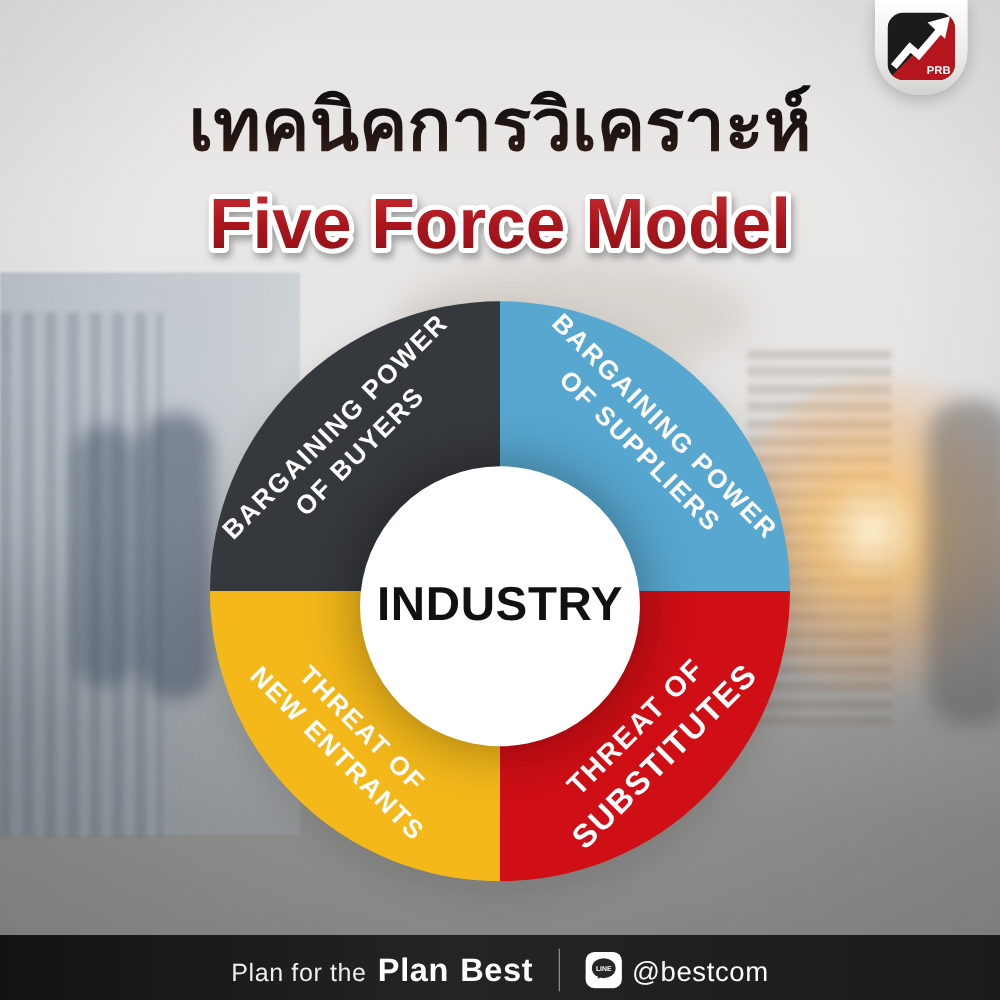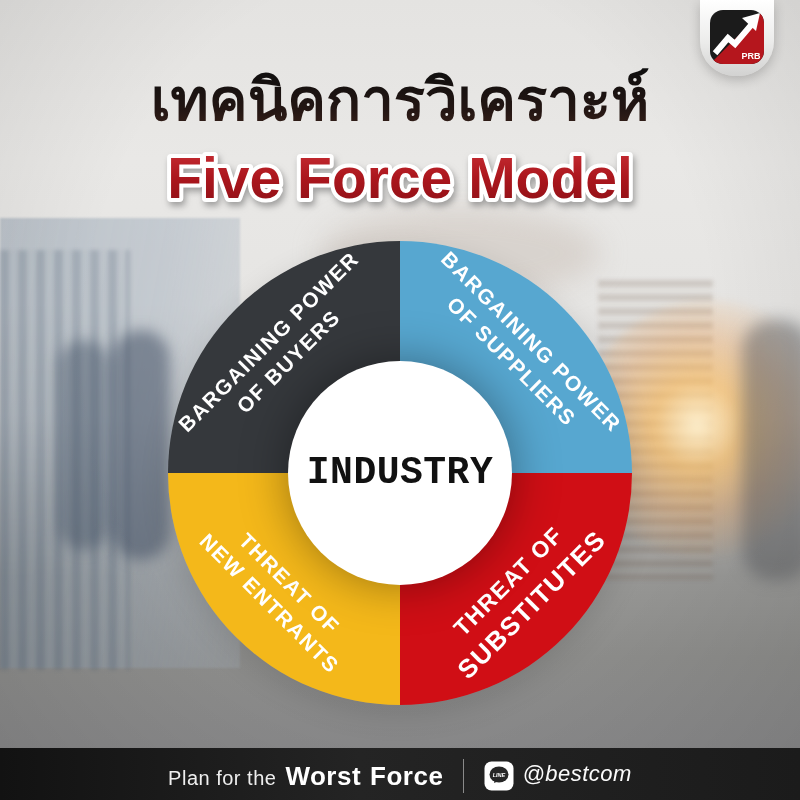--- a/index.html
+++ b/index.html
@@ -43,41 +43,41 @@
   .title-en{position:absolute;left:0;top:138px;width:800px;height:80px;
     filter:drop-shadow(2px 4px 3px rgba(100,100,100,.55));}
   
   .wheel{position:absolute;left:168px;top:241px;width:464px;height:464px;border-radius:50%;
     background:conic-gradient(
       var(--seg-suppliers,#57a7d0) 0deg 90deg,
       var(--seg-substitutes,#d00e15) 90deg 180deg,
       var(--seg-entrants,#f4b81a) 180deg 270deg,
       var(--seg-buyers,#35383c) 270deg 360deg);
     box-shadow:0 10px 30px rgba(0,0,0,.12);}
-  .wheel-center{position:absolute;left:120px;top:120px;width:224px;height:224px;border-radius:50%;
+  .wheel-center{position:absolute;left:120px;top:132px;width:224px;height:224px;border-radius:50%;
     background:#fff;box-shadow:0 0 48px rgba(0,0,0,.38);
-    display:flex;flex-direction:column;align-items:center;justify-content:center;font-family:Liberation Mono, monospace;}
+    display:flex;flex-direction:column;align-items:center;justify-content:center;}
   .center-line{font-size:38px;font-weight:bold;color:#111;letter-spacing:.5px;line-height:1.42;}
   .seg-label{position:absolute;width:260px;text-align:center;color:#fff;font-weight:bold;
     letter-spacing:1.5px;line-height:1.35;}
   .seg-label .l1,.seg-label .l2{display:block;}
   .seg-buyers-label{left:111px;top:111px;transform:translate(-50%,-50%) rotate(-45deg);font-size:21px;}
   .seg-suppliers-label{left:353px;top:111px;transform:translate(-50%,-50%) rotate(45deg);font-size:21px;}
   .seg-entrants-label{left:111px;top:353px;transform:translate(-50%,-50%) rotate(45deg);font-size:21px;}
   .seg-substitutes-label{left:353px;top:353px;transform:translate(-50%,-50%) rotate(-45deg);font-size:23px;}
   .seg-substitutes-label .l2{font-size:26px;}
   
   .footer{position:absolute;left:0;top:748px;width:800px;height:56px;
     background:linear-gradient(90deg,#121212 0%,#242424 45%,#1b1b1b 100%);
     display:flex;align-items:center;justify-content:center;gap:20px;color:#f4f4f4;}
   .tagline{display:flex;align-items:baseline;gap:9px;}
   .t-reg{font-size:20px;font-weight:300;letter-spacing:.5px;color:#eee;}
   .t-bold{font-size:26px;font-weight:bold;letter-spacing:.5px;color:#fff;}
   .footer-divider{width:1px;height:34px;background:#8a8a8a;}
-  .line-badge{display:flex;align-items:flex-start;gap:8px;font-style:italic;}
+  .line-badge{display:flex;align-items:flex-end;gap:8px;}
   .line-handle{font-size:22px;font-weight:400;color:#fbfbfb;letter-spacing:.5px;}
 </style>
 </head>
 <body>
 
 <div class="canvas">
 
   <div class="bg-layer bg-left-photo"></div>
   <div class="bg-layer bg-left-buildings"></div>
   <div class="bg-layer bg-figure-a"></div>
@@ -149,22 +149,22 @@
     </div>
 
     <div class="wheel-center">
       <span class="center-line">INDUSTRY</span>
     </div>
   </div>
 
   <div class="footer">
     <div class="tagline">
       <span class="t-reg">Plan for the</span>
-      <span class="t-bold">Worst</span>
-      <span class="t-bold">Force</span>
+      <span class="t-bold">Plan</span>
+      <span class="t-bold">Best</span>
     </div>
     <div class="footer-divider"></div>
     <div class="line-badge">
       <svg width="30" height="30" viewBox="0 0 30 30">
         <rect x="0.5" y="0.5" width="29" height="29" rx="7" fill="#ffffff"></rect>
         <ellipse cx="15" cy="13.5" rx="9.5" ry="8" fill="#262626"></ellipse>
         <path d="M10 22 L16 19.5 L11 18 Z" fill="#262626"></path>
         <text x="15" y="15.8" text-anchor="middle" font-size="5.5" font-weight="bold" fill="#ffffff">LINE</text>
       </svg>
       <span class="line-handle">@bestcom</span>

